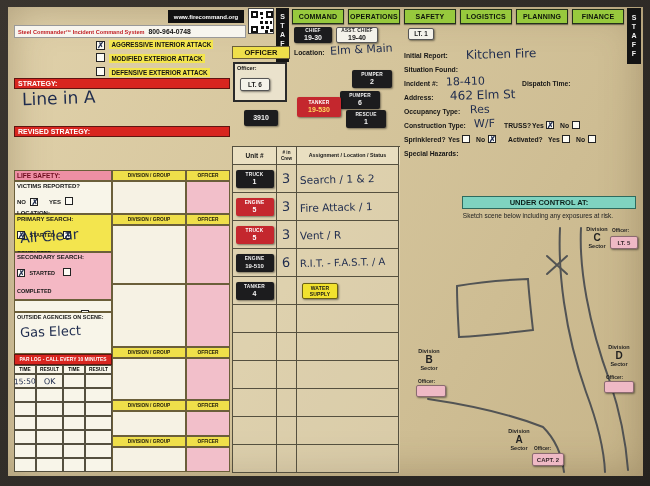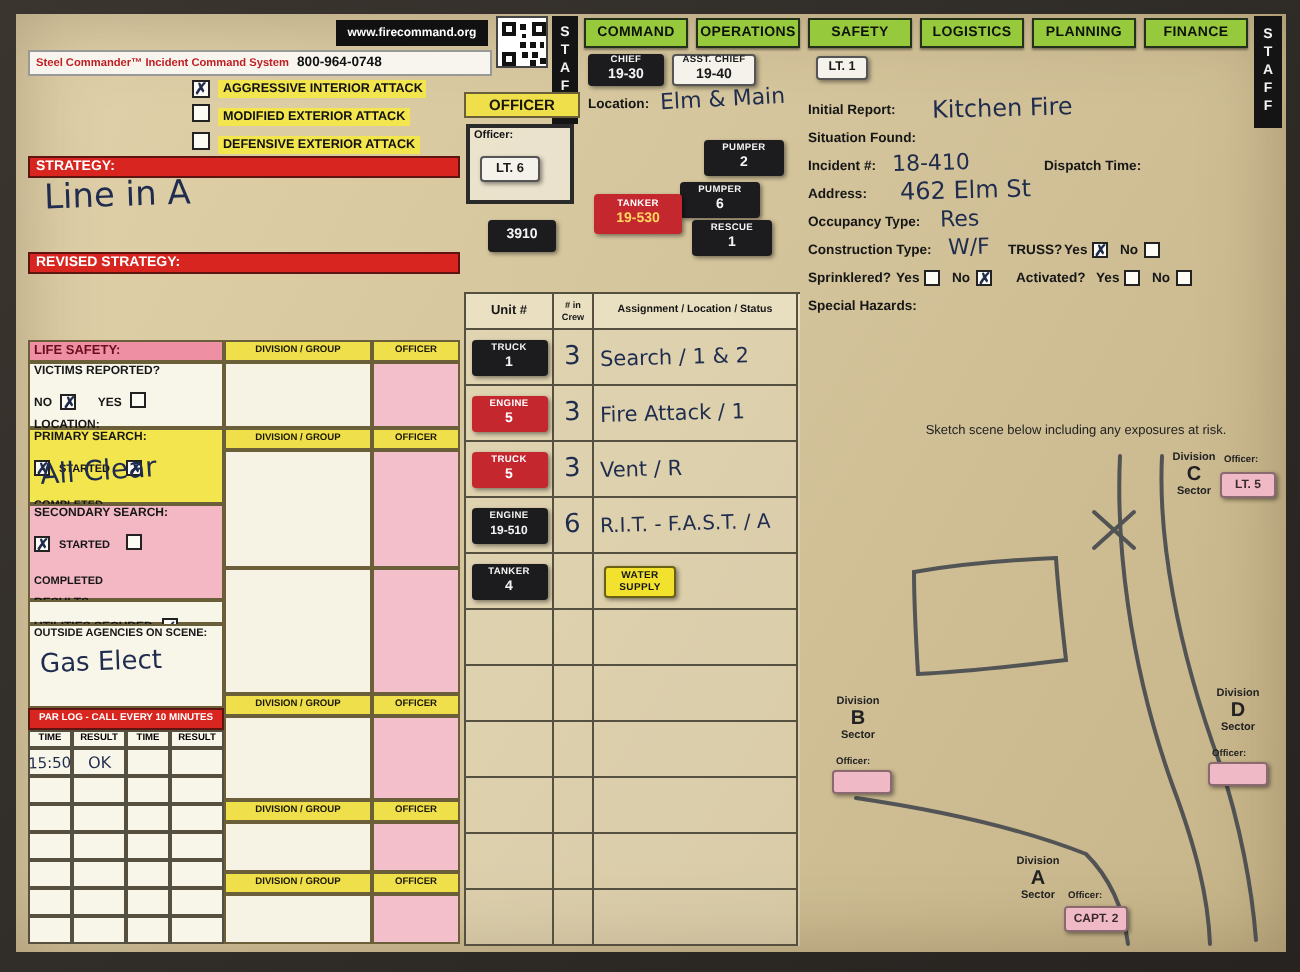--- a/index.html
+++ b/index.html
@@ -421,20 +421,21 @@
   <span class="abs cb" style="left:462px;top:135px;"></span>
   <span class="abs formlbl" style="left:476px;top:136px;">No</span>
   <span class="abs cb" style="left:488px;top:135px;">✗</span>
   <span class="abs formlbl" style="left:508px;top:136px;">Activated?</span>
   <span class="abs formlbl" style="left:548px;top:136px;">Yes</span>
   <span class="abs cb" style="left:562px;top:135px;"></span>
   <span class="abs formlbl" style="left:576px;top:136px;">No</span>
   <span class="abs cb" style="left:588px;top:135px;"></span>
   <span class="abs formlbl" style="left:404px;top:150px;">Special Hazards:</span>
 
+  <div class="abs tealbar" style="left:462px;top:196px;width:174px;height:13px;">UNDER CONTROL AT:</div>
   <span class="abs" style="left:436px;top:212px;width:204px;text-align:center;font-size:6.5px;color:#222;">Sketch scene below including any exposures at risk.</span>
 
   <svg class="abs" style="left:404px;top:218px;" width="236" height="258" viewBox="404 218 236 258">
     <g fill="none" stroke="#3d424a" stroke-width="2" stroke-linecap="round" opacity="0.85">
       <path d="M457,286 C480,282 505,280 528,279 C529,295 531,312 533,330 C508,333 482,336 459,337 C458,320 457,303 457,286 Z"></path>
       <path d="M547,256 L567,274 M567,256 L547,274"></path>
       <path d="M560,228 C558,270 564,330 586,392 C598,424 604,448 605,472"></path>
       <path d="M581,228 C579,268 588,322 610,382 C620,412 626,444 628,470"></path>
       <path d="M428,399 C462,404 505,412 543,427 C556,440 562,456 564,472"></path>
     </g>

